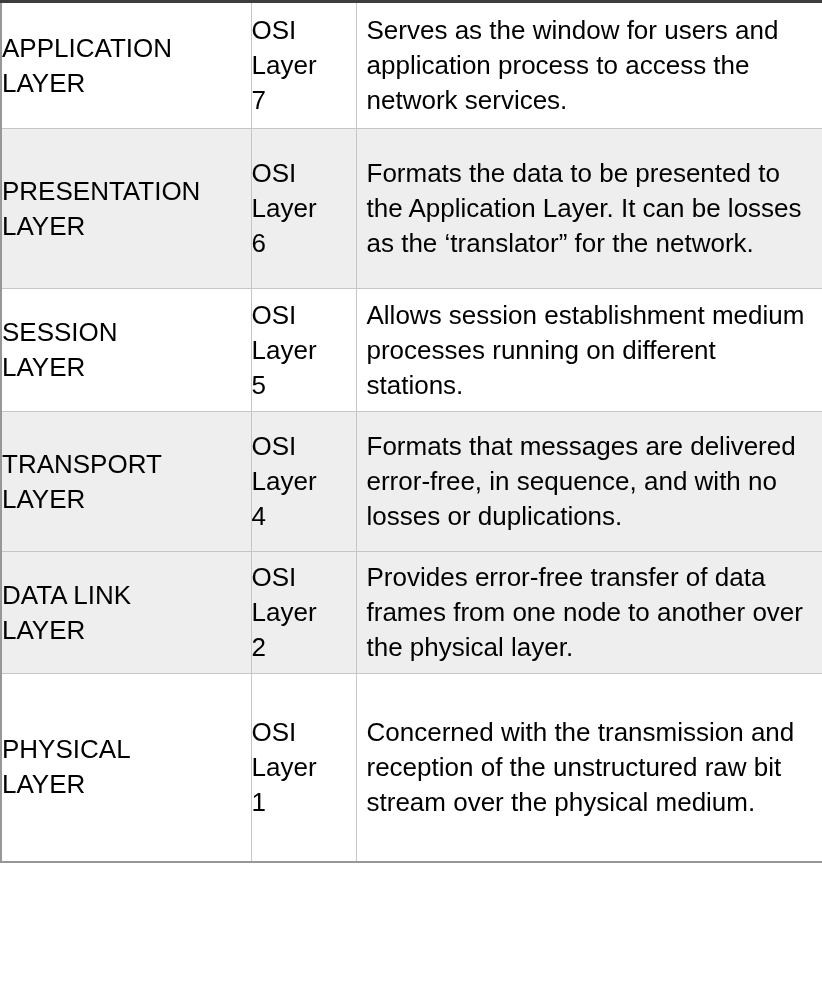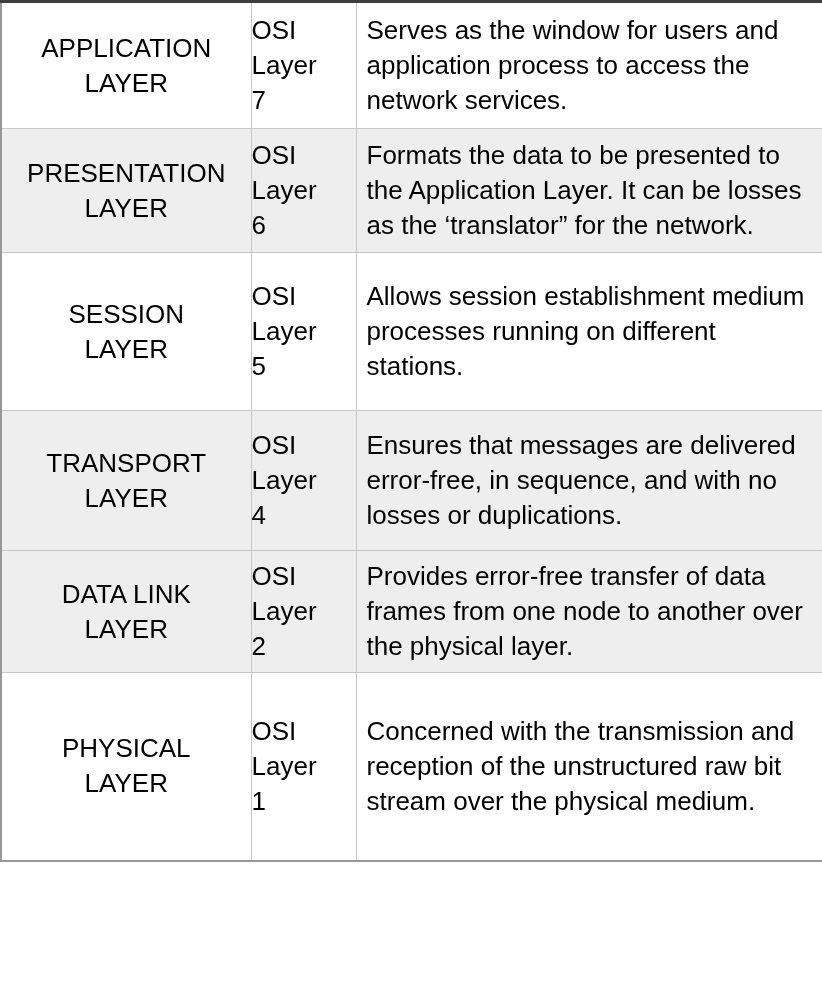--- a/index.html
+++ b/index.html
@@ -32,34 +32,34 @@
   col.c-layer { width: 250px; }
   col.c-osi   { width: 105px; }
   col.c-desc  { width: 467px; }
   td {
     border: 1px solid var(--border-inner);
     vertical-align: middle;
     background: var(--row-bg);
   }
   tr.shaded td { background: var(--shaded-row); }
   td.layer-cell {
-    text-align: center;
+    text-align: left;
     white-space: pre-line;
   }
   td.osi-cell {
     white-space: pre-line;
   }
   td.desc-cell {
     text-align: left;
     padding: 6px 8px 6px 10px;
   }
   td.desc-cell.italic { }
   tr.h-127 { height: 127px; }
-  tr.h-160 { height: 124px; }
-  tr.h-123 { height: 158px; }
+  tr.h-160 { height: 160px; }
+  tr.h-123 { height: 123px; }
   tr.h-162 { height: 140px; }
   tr.h-122 { height: 122px; margin-top: 22px; }
   tr.h-161 { height: 188px; }
 </style>
 </head>
 <body>
 
 <table class="osi-table">
   <colgroup>
     <col class="c-layer">
@@ -90,21 +90,21 @@
 Layer
 5</td>
       <td class="desc-cell">Allows session establishment medium processes running on different stations.</td>
     </tr>
     <tr class="h-162 shaded">
       <td class="layer-cell">TRANSPORT
 LAYER</td>
       <td class="osi-cell">OSI
 Layer
 4</td>
-      <td class="desc-cell">Ensures that messages are delivered error-free, in sequence, and with no losses or duplications.</td>
+      <td class="desc-cell">Formats that messages are delivered error-free, in sequence, and with no losses or duplications.</td>
     </tr>
     <tr class="h-122 shaded">
       <td class="layer-cell">DATA LINK
 LAYER</td>
       <td class="osi-cell">OSI
 Layer
 2</td>
       <td class="desc-cell">Provides error-free transfer of data frames from one node to another over the physical layer.</td>
     </tr>
     <tr class="h-161">

